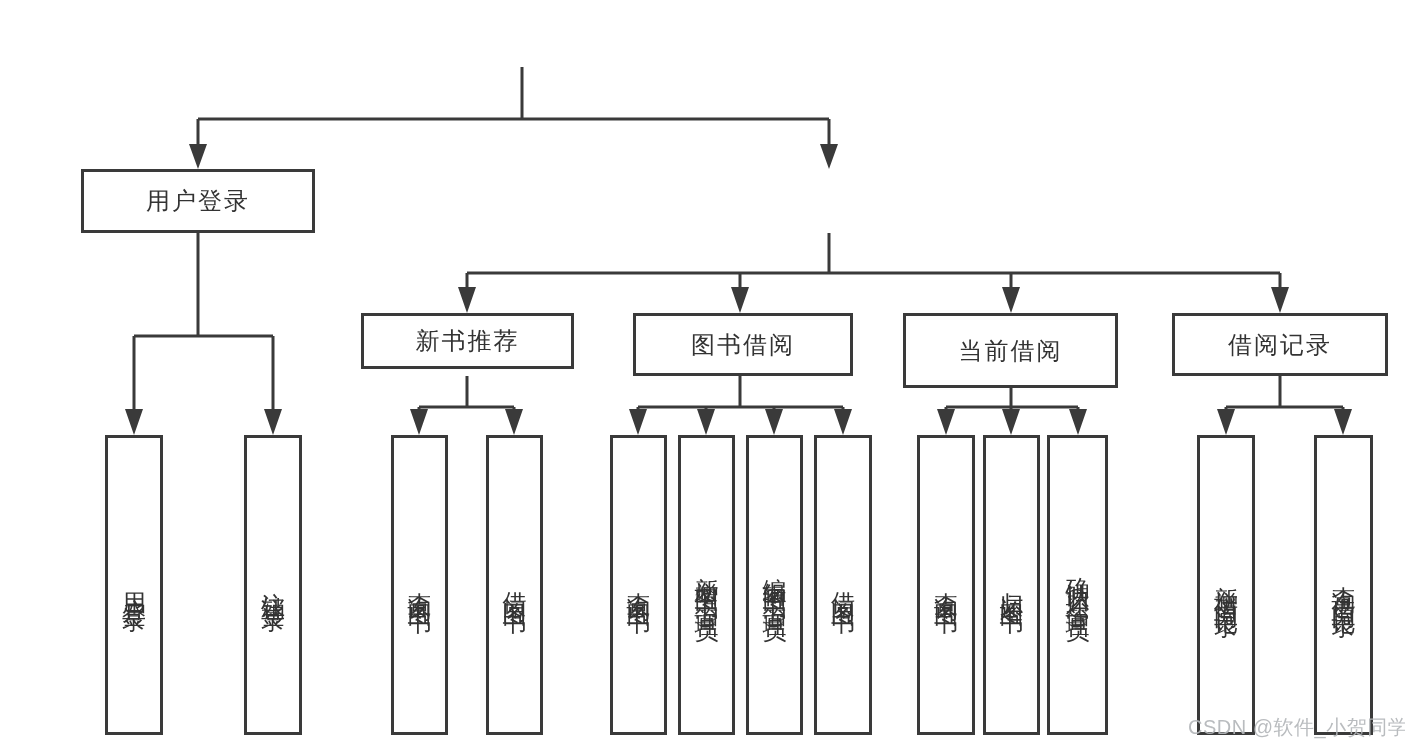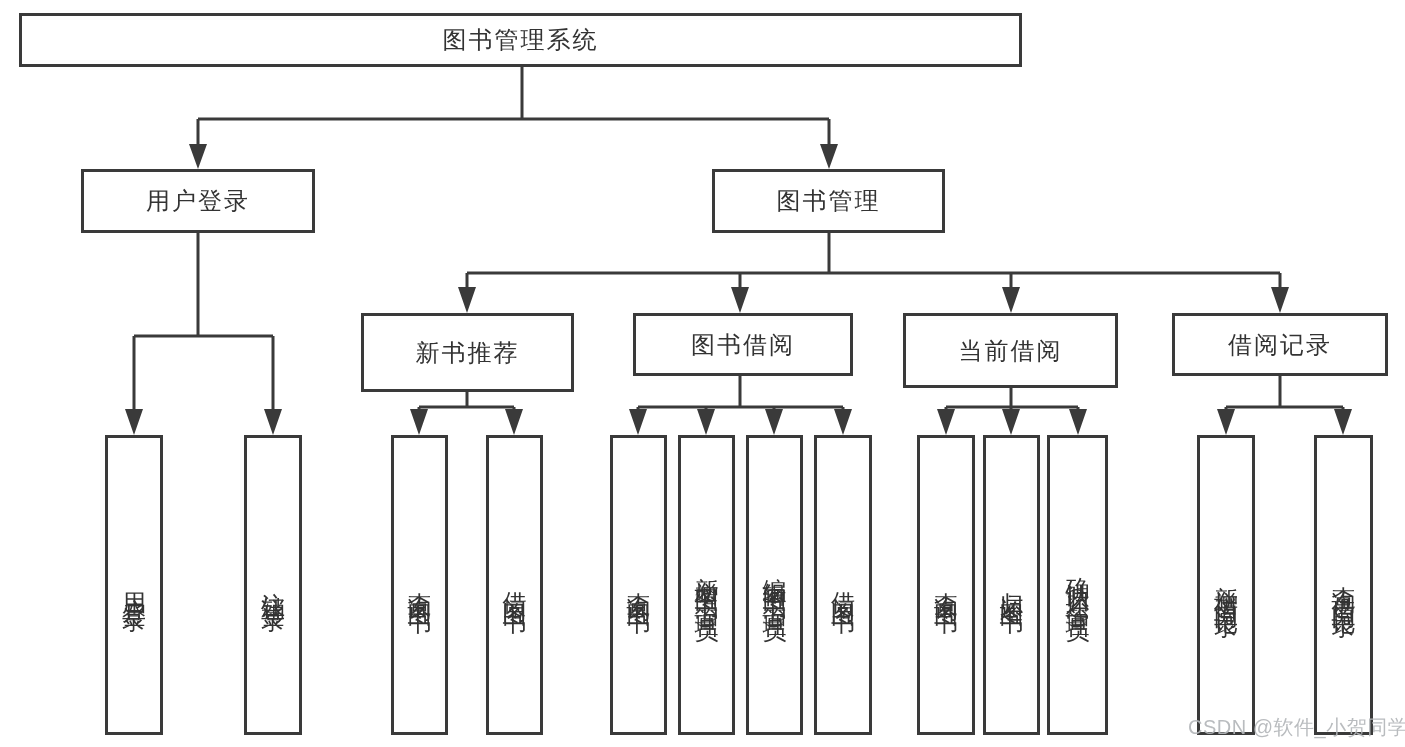--- a/index.html
+++ b/index.html
@@ -106,26 +106,24 @@
       <path class="l" d="M1011,376 V407 M946,407 H1078 M946,407 V410 M1011,407 V410 M1078,407 V410"></path>
       <path class="a" d="M937,409 h18 l-9,26 z M1002,409 h18 l-9,26 z M1069,409 h18 l-9,26 z"></path>
     </g>
 
     <g>
       <path class="l" d="M1280,376 V407 M1226,407 H1343 M1226,407 V410 M1343,407 V410"></path>
       <path class="a" d="M1217,409 h18 l-9,26 z M1334,409 h18 l-9,26 z"></path>
     </g>
   </svg>
 
-  <div class="node" style="left:19px;top:13px;width:1003px;height:54px;">图书管理系统</div>
 
   <div class="node" style="left:81px;top:169px;width:234px;height:64px;">用户登录</div>
-  <div class="node" style="left:712px;top:169px;width:233px;height:64px;">图书管理</div>
 
-  <div class="node" style="left:361px;top:313px;width:213px;height:79px;">新书推荐</div>
+  <div class="node" style="left:361px;top:313px;width:213px;height:56px;">新书推荐</div>
   <div class="node" style="left:633px;top:313px;width:220px;height:63px;">图书借阅</div>
   <div class="node" style="left:903px;top:313px;width:215px;height:75px;">当前借阅</div>
   <div class="node" style="left:1172px;top:313px;width:216px;height:63px;">借阅记录</div>
 
   <div class="node leaf" style="left:105px;width:58px;">用户登录</div>
   <div class="node leaf" style="left:244px;width:58px;">注销登录</div>
   <div class="node leaf" style="left:391px;width:57px;">查询图书</div>
   <div class="node leaf" style="left:486px;width:57px;">借阅图书</div>
   <div class="node leaf" style="left:610px;width:57px;">查询图书</div>
   <div class="node leaf" style="left:678px;width:57px;">新增图书（管理员）</div>

